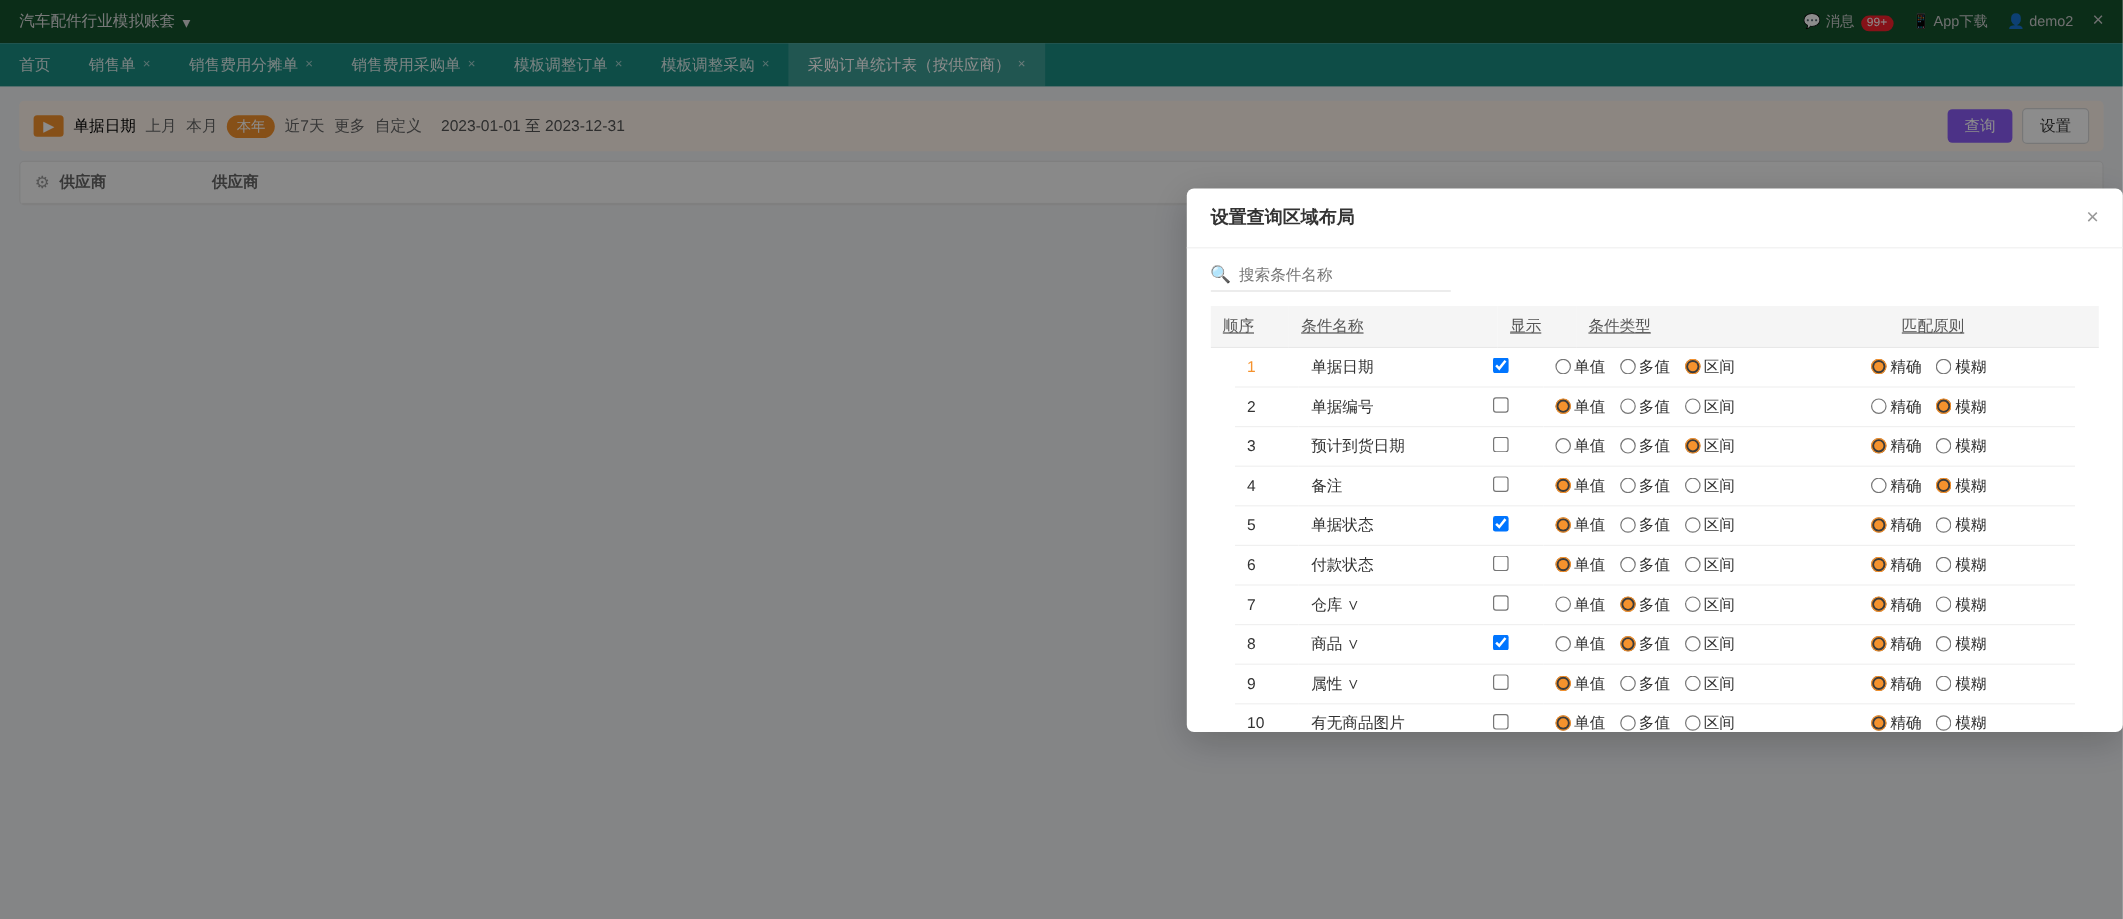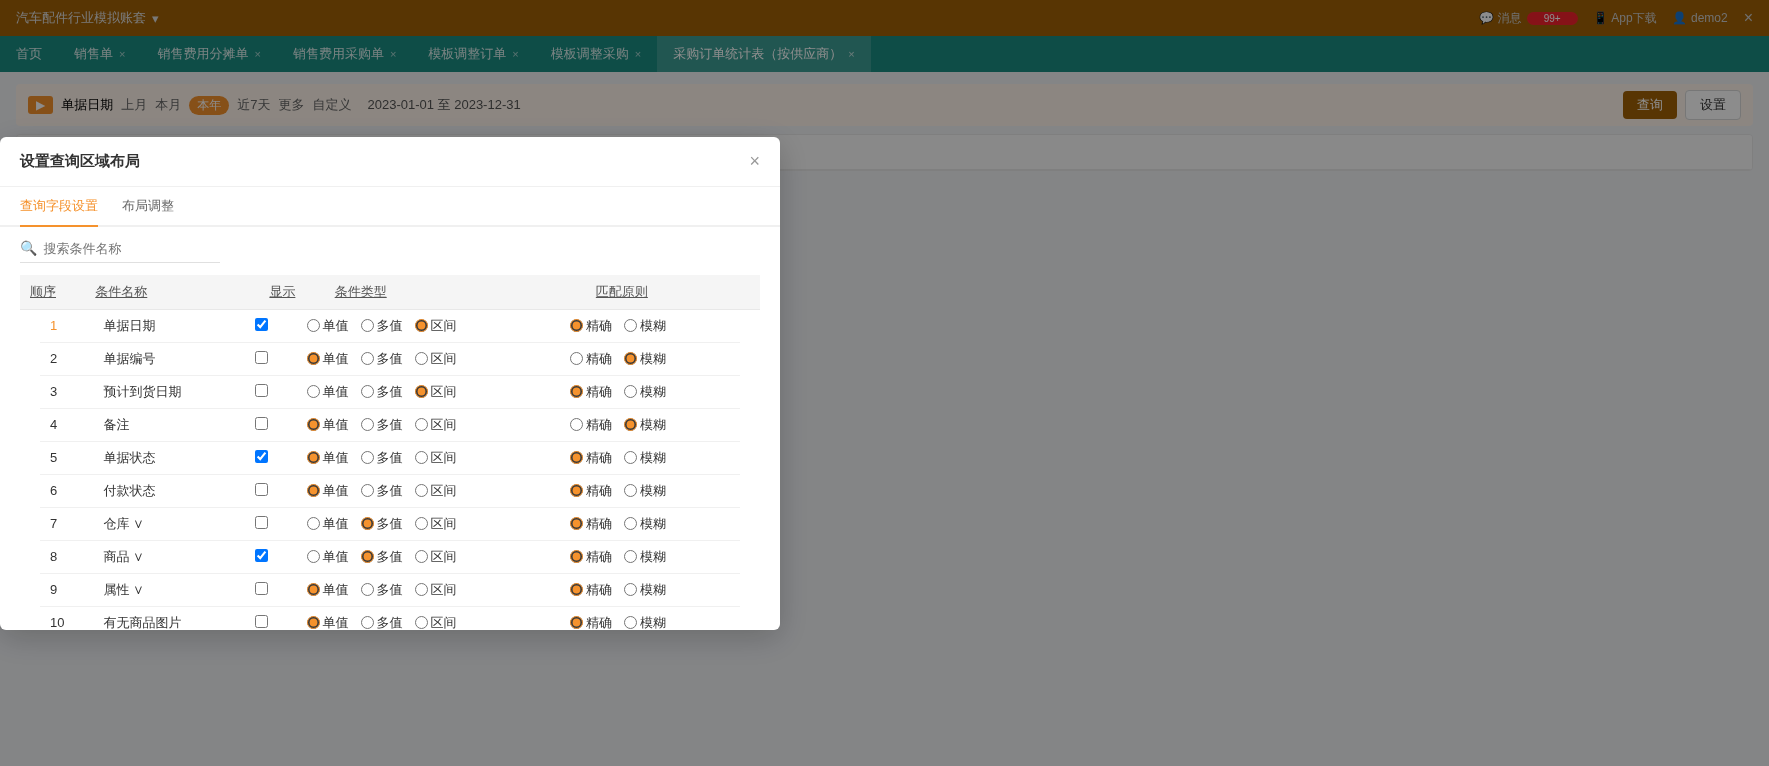--- a/index.html
+++ b/index.html
@@ -1,30 +1,30 @@
 <!DOCTYPE html>
 <html><head>
   <meta charset="utf-8">
   <style>
     * { box-sizing: border-box; margin: 0; padding: 0; }
     body { font-family: 'Microsoft YaHei', Arial, sans-serif; font-size: 13px; background: #f0f2f5; }
 
     
     .top-bar {
-      background: #a16207;
+      background: #14532d;
       height: 36px;
       display: flex;
       align-items: center;
       justify-content: space-between;
       padding: 0 16px;
       color: #ccc;
     }
     .top-bar-left { font-size: 13px; color: #ddd; display: flex; align-items: center; gap: 6px; }
     .top-bar-right { display: flex; align-items: center; gap: 16px; font-size: 12px; color: #ccc; }
-    .badge { background: #f5222d; color: #fff; border-radius: 8px; padding: 1px 17px; font-size: 10px; margin-left: 2px; }
+    .badge { background: #f5222d; color: #fff; border-radius: 8px; padding: 1px 5px; font-size: 10px; margin-left: 2px; }
 
     
     .tab-bar {
       background: #1a8c82;
       height: 36px;
       display: flex;
       align-items: center;
       padding: 0 0;
       overflow: hidden;
     }
@@ -58,21 +58,21 @@
       margin-bottom: 8px;
     }
     .toolbar {
       display: flex;
       align-items: center;
       justify-content: space-between;
       margin-bottom: 8px;
     }
     .toolbar-right { display: flex; align-items: center; gap: 8px; }
     .btn-orange {
-      background: #a16207;
+      background: #8b5cf6;
       color: #fff;
       border: none;
       border-radius: 4px;
       padding: 5px 14px;
       cursor: pointer;
       font-size: 13px;
     }
     .btn-outline {
       background: #fff;
       color: #333;
@@ -127,21 +127,21 @@
     .col-header { color: #666; font-size: 13px; font-weight: bold; }
 
     
     .overlay {
       position: fixed;
       top: 0; left: 0; right: 0; bottom: 0;
       background: rgba(0,0,0,0.45);
       z-index: 100;
       display: flex;
       align-items: center;
-      justify-content: flex-start;
+      justify-content: flex-end;
     }
 
     
     .dialog {
       background: #fff;
       border-radius: 6px;
       width: 780px;
       max-height: 680px;
       display: flex;
       flex-direction: column;
@@ -344,28 +344,20 @@
 </div>
 
 <div class="overlay">
   <div class="dialog">
 
     <div class="dialog-header">
       <span class="dialog-title">设置查询区域布局</span>
       <button class="dialog-close">×</button>
     </div>
 
-    <div class="dialog-tabs">
-      <div class="dialog-tab active">
-        <span>查询字段设置</span>
-      </div>
-      <div class="dialog-tab">
-        <span>布局调整</span>
-      </div>
-    </div>
 
     <div class="search-box">
       <span class="search-icon">🔍</span>
       <input type="text" placeholder="搜索条件名称" style="">
     </div>
 
     <table class="cond-table">
       <thead>
         <tr>
           <th style="width:60px;">顺序</th>

